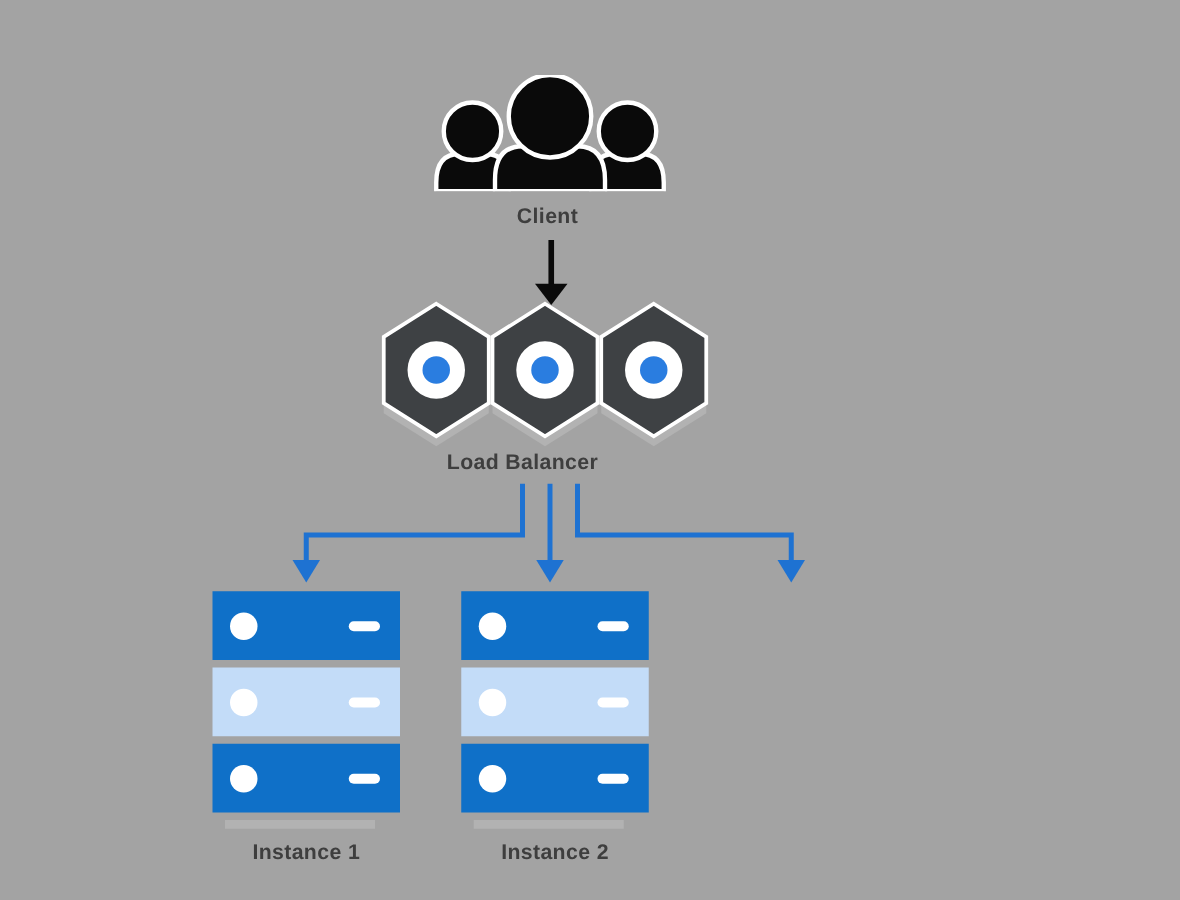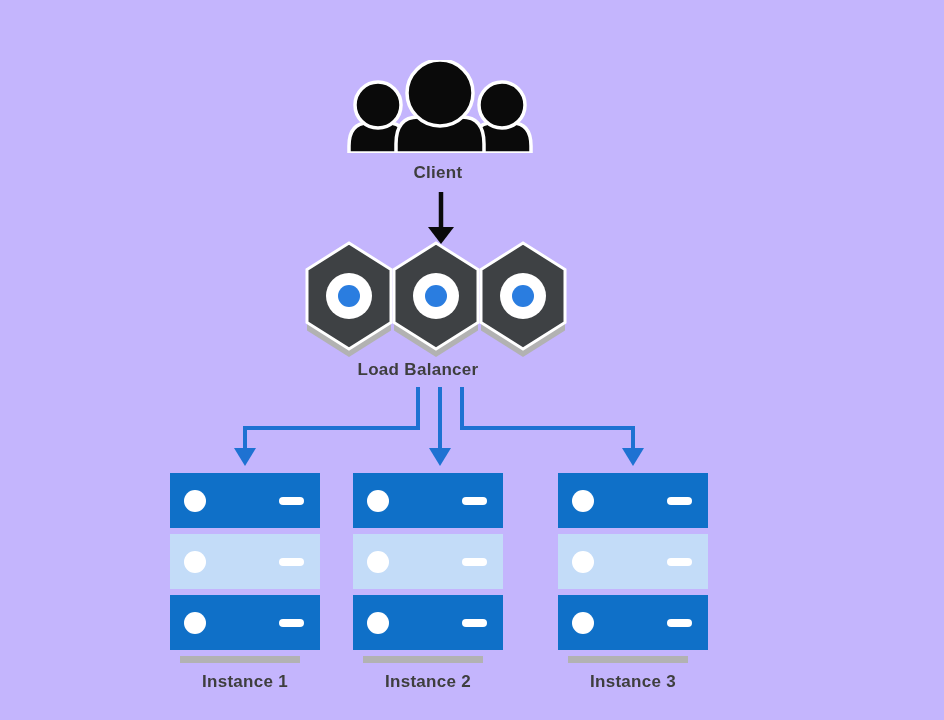--- a/index.html
+++ b/index.html
@@ -1,18 +1,18 @@
 <!DOCTYPE html>
 <html style="--accent-blue: #1e72d2; --server-blue: #0f70c8; --server-light-blue: #c3dcf8; --hexagon-dark: #3e4144; --shadow-gray: #b2b2b2; --dot-blue: #2a7de0; --client-black: #0a0a0a; --label-text: #3e3e3e;"><head>
 <meta charset="utf-8">
 <style>
   * { margin:0; padding:0; box-sizing:border-box; }
   html,body { background:#ffffff; }
   .canvas {
-    position:relative; width:944px; height:720px; background:#c4b5fd;
+    position:relative; width:944px; height:720px; background:#a3a3a3;
     font-family:"Liberation Sans", sans-serif; overflow:hidden;
   }
   .abs { position:absolute; }
   .node-label {
     position:absolute; text-align:center;
     font-size:17px; font-weight:bold; letter-spacing:.3px;
     color:var(--label-text,#3e3e3e);
   }
   
   .hex-shadow { fill:var(--shadow-gray,#b3b3b3); }
@@ -113,51 +113,33 @@
       </div>
       <div class="srv-bar">
         <span class="srv-led"></span>
         <span class="srv-dash"></span>
       </div>
       <div class="stack-shadow"></div>
     </span>
     <div class="node-label">Instance 1</div>
   </div>
 
-  <div class="instance" style="left:353px; top:473px;">
+  <div class="instance" style="left:369px; top:473px;">
     <span>
       <div class="srv-bar">
         <span class="srv-led"></span>
         <span class="srv-dash"></span>
       </div>
       <div class="srv-bar light">
         <span class="srv-led"></span>
         <span class="srv-dash"></span>
       </div>
       <div class="srv-bar">
         <span class="srv-led"></span>
         <span class="srv-dash"></span>
       </div>
       <div class="stack-shadow"></div>
     </span>
     <div class="node-label">Instance 2</div>
   </div>
 
-  <div class="instance" style="left:558px; top:473px;">
-    <span>
-      <div class="srv-bar">
-        <span class="srv-led"></span>
-        <span class="srv-dash"></span>
-      </div>
-      <div class="srv-bar light">
-        <span class="srv-led"></span>
-        <span class="srv-dash"></span>
-      </div>
-      <div class="srv-bar">
-        <span class="srv-led"></span>
-        <span class="srv-dash"></span>
-      </div>
-      <div class="stack-shadow"></div>
-    </span>
-    <div class="node-label">Instance 3</div>
-  </div>
 
 </div>
 
 </body></html>

